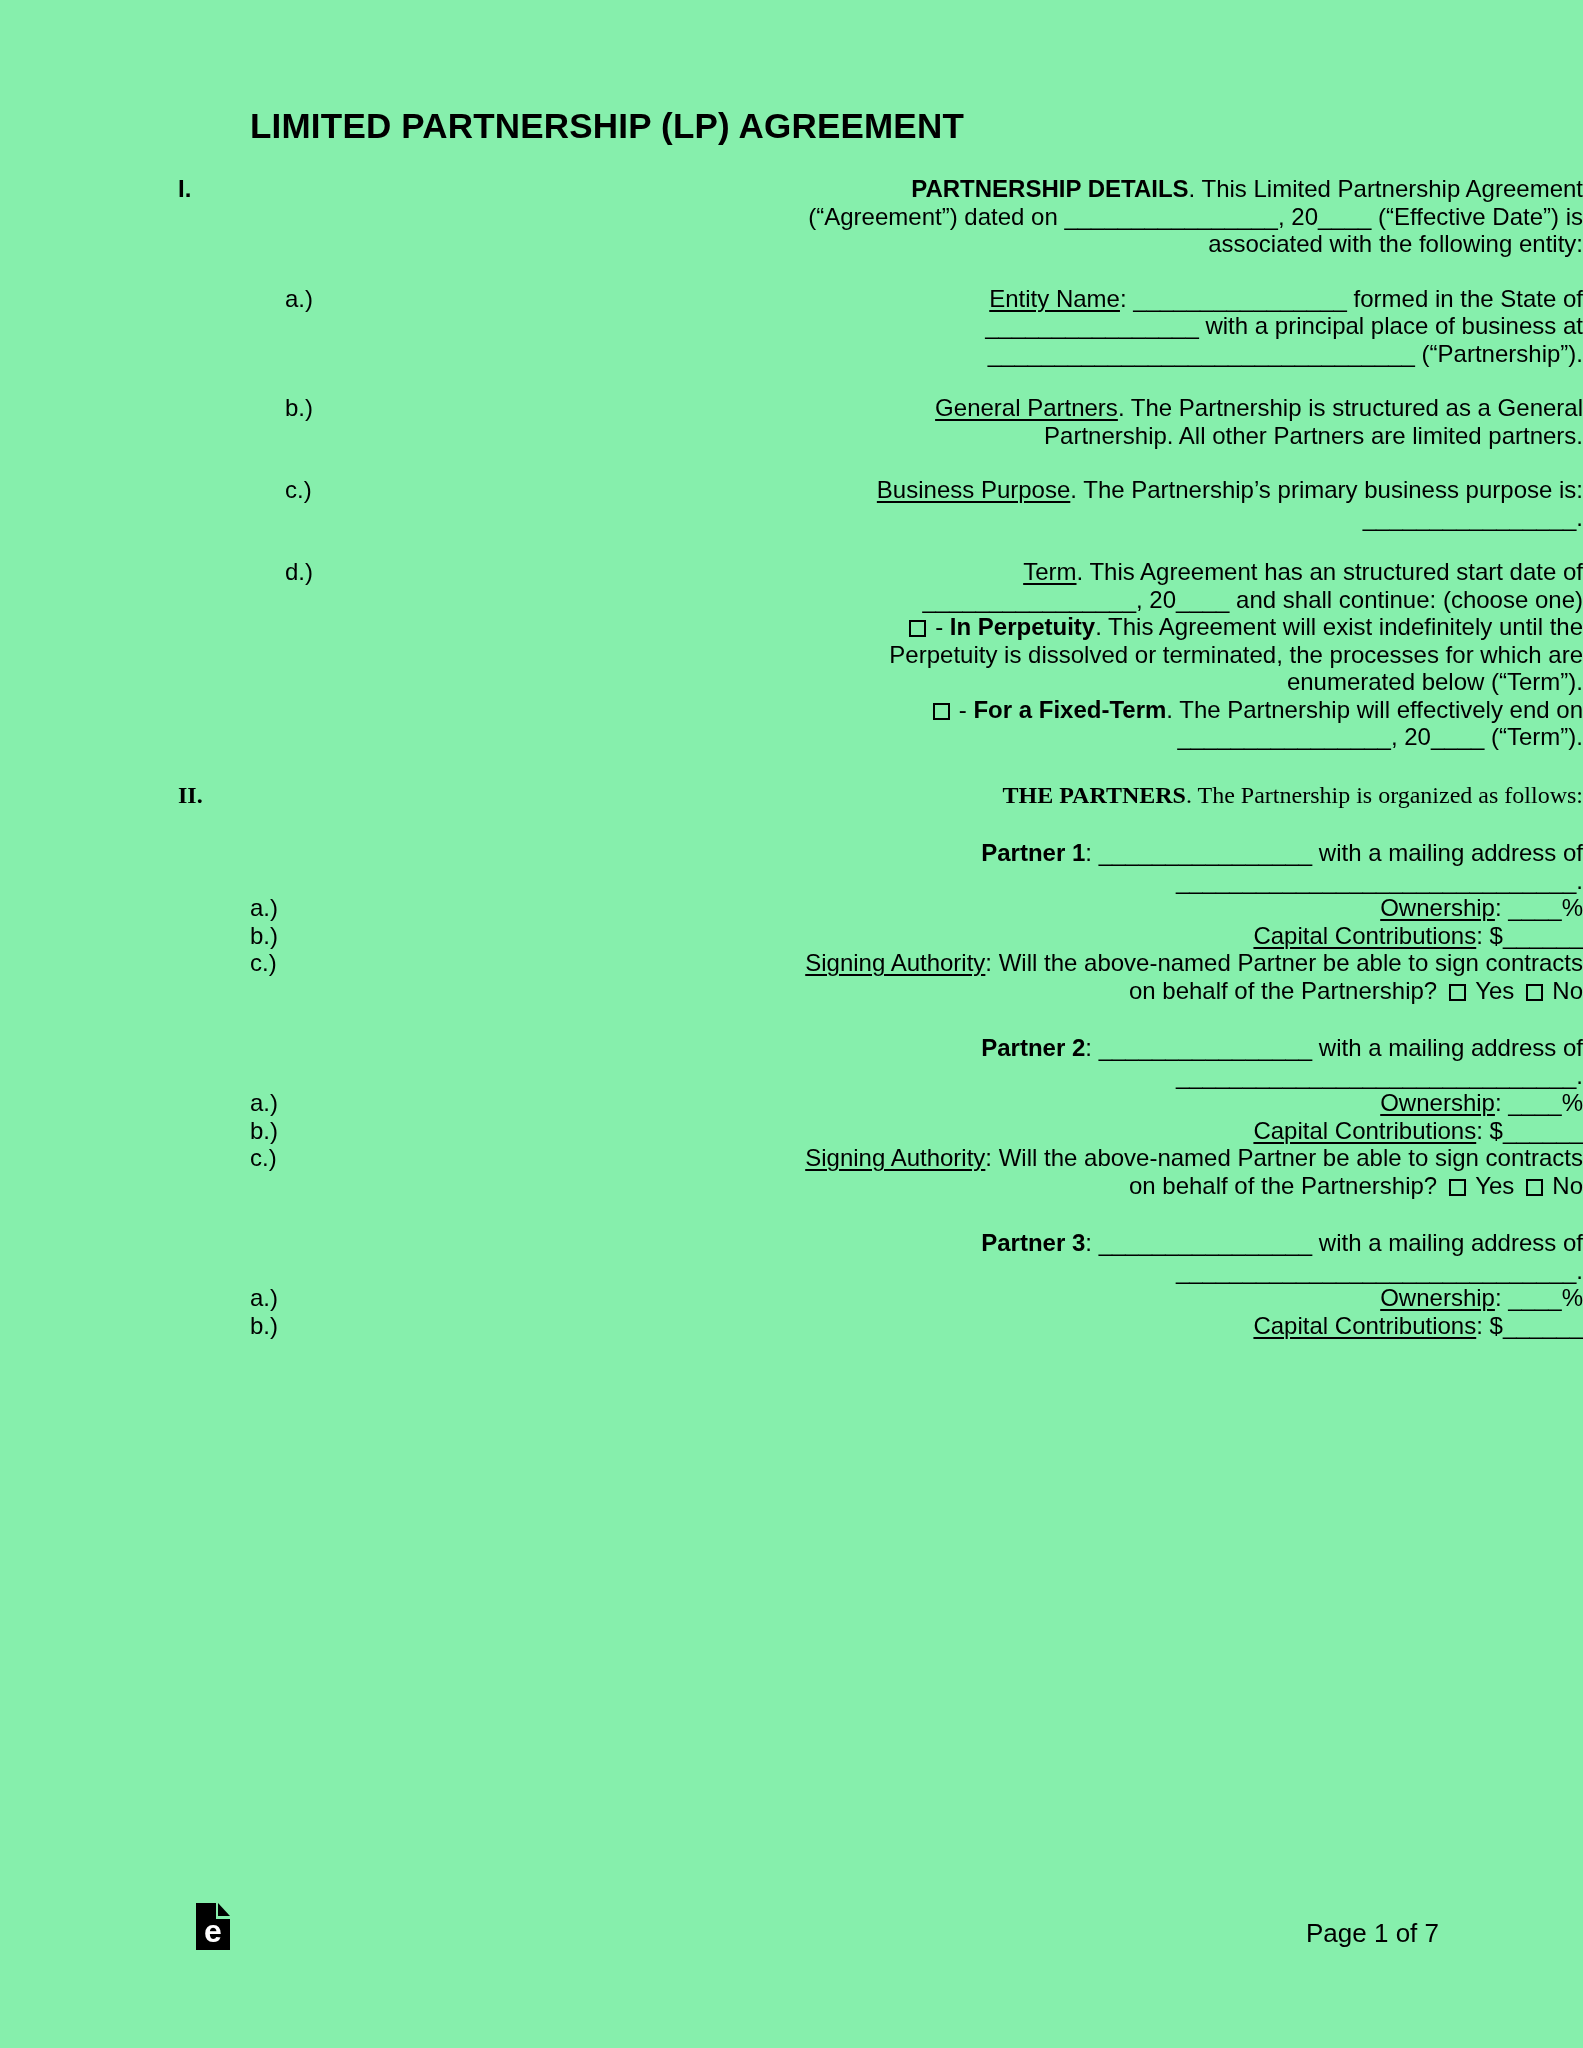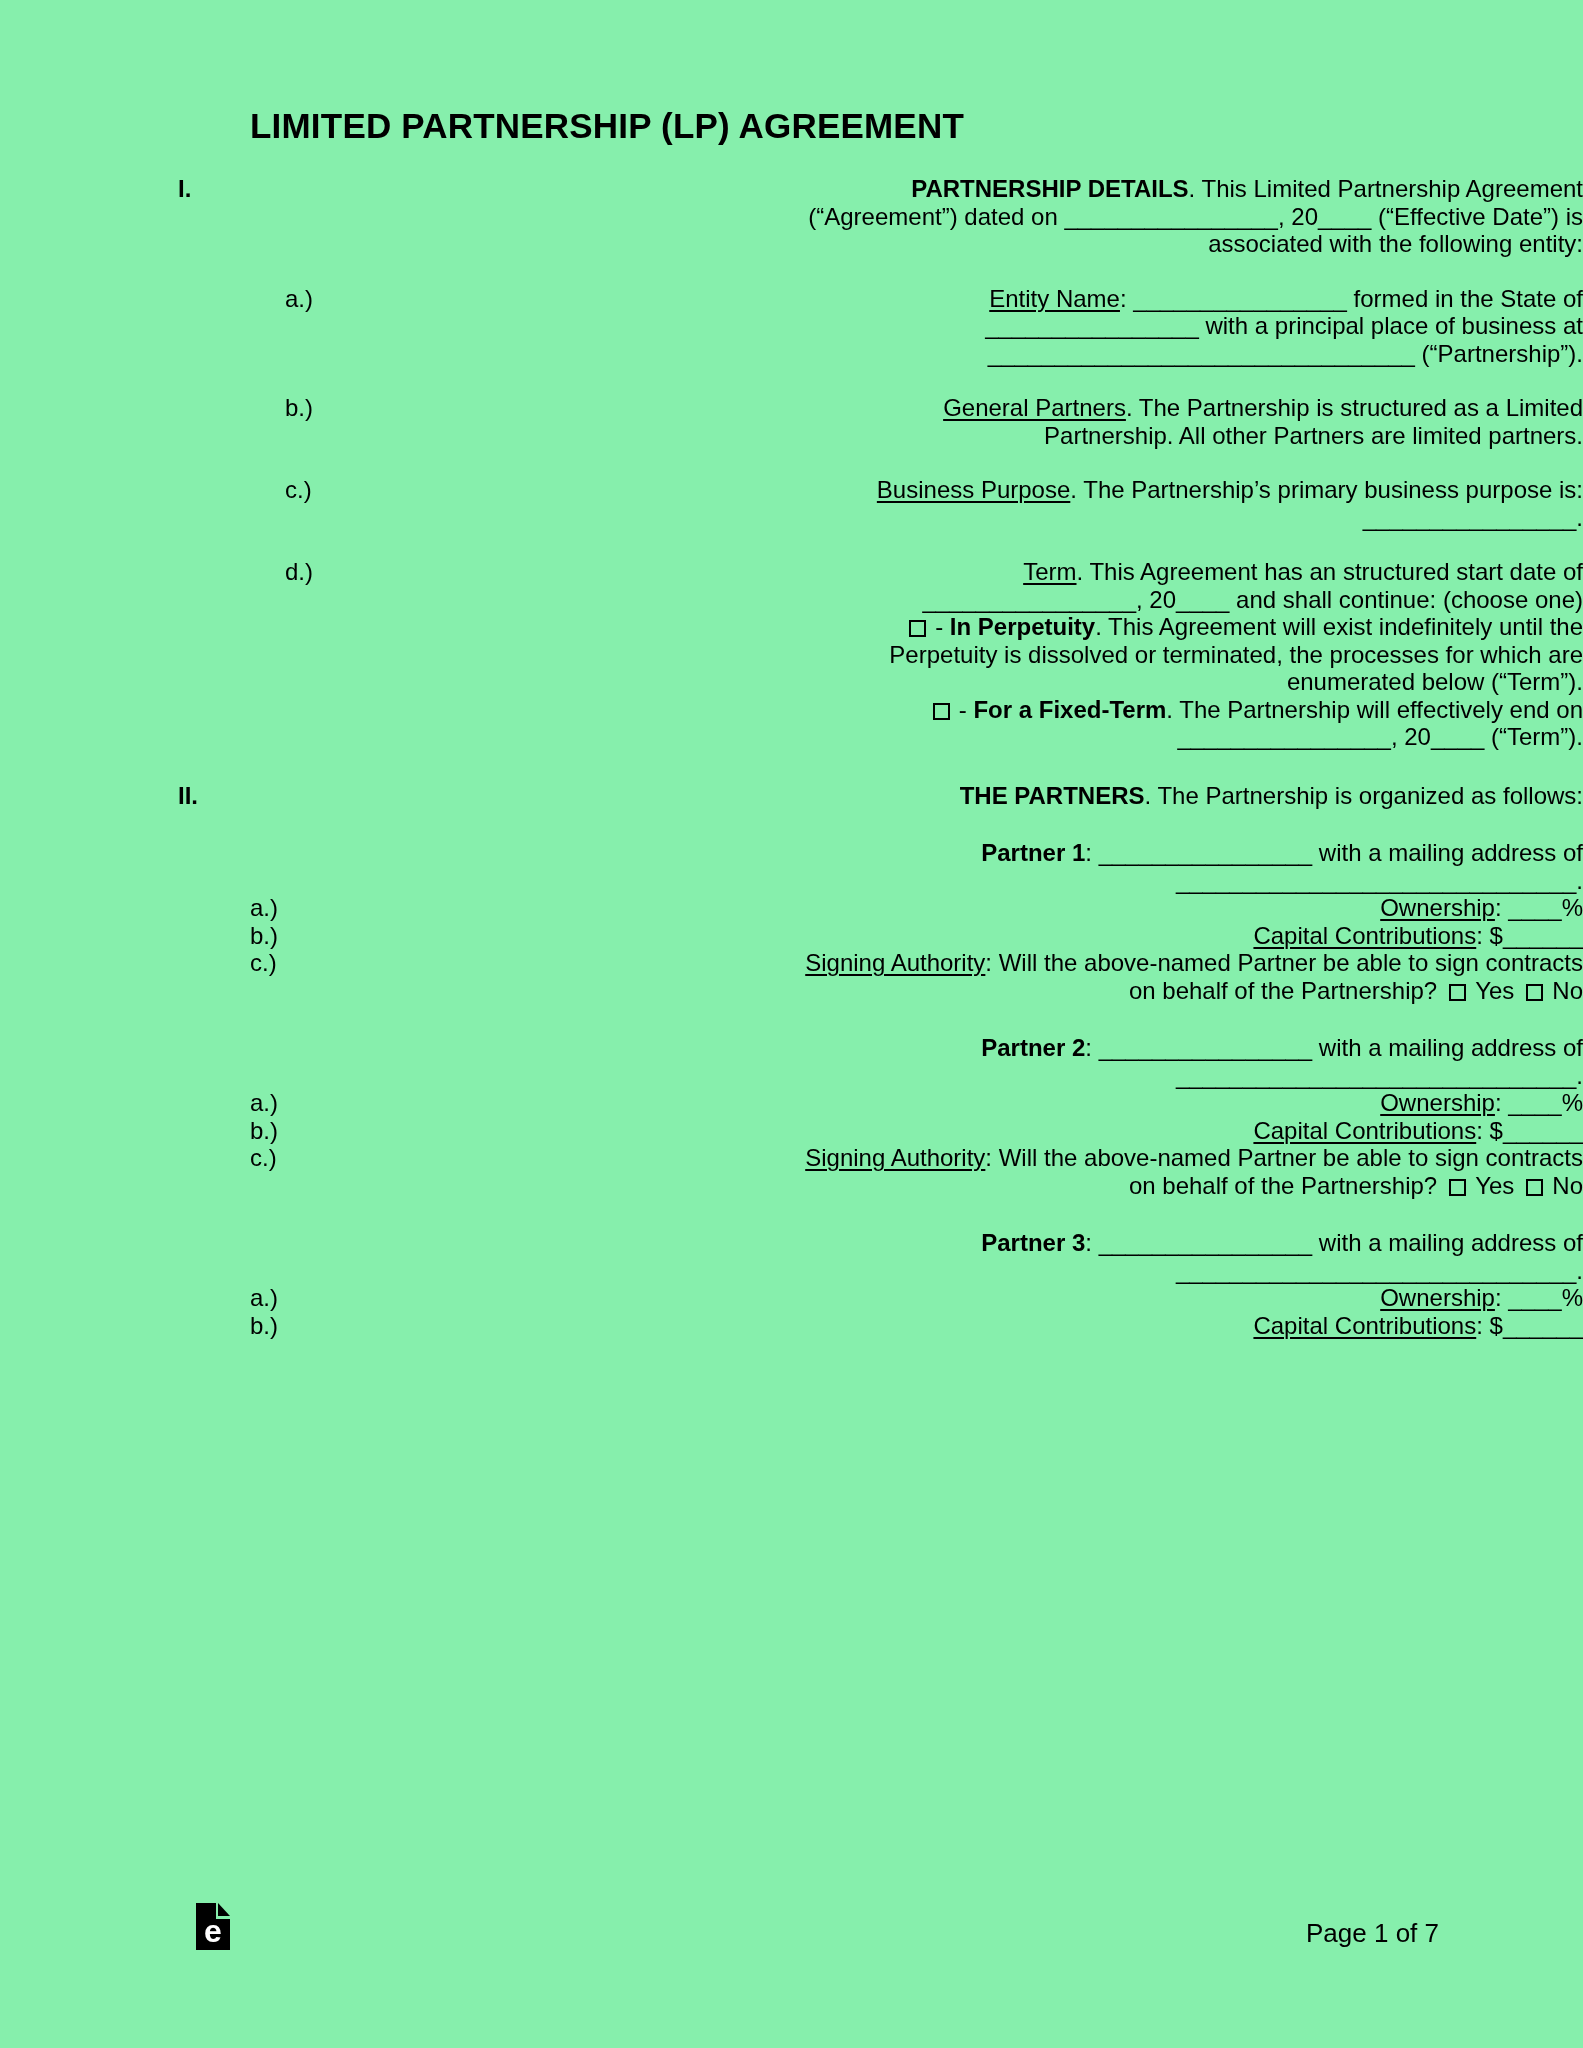--- a/index.html
+++ b/index.html
@@ -25,21 +25,21 @@
     letter-spacing:0.2px;
   }
   .content{position:absolute;top:175px;left:0;right:0;}
   .ln{white-space:nowrap;text-align:right;}
   .b{font-weight:700;}
   .u{text-decoration:underline;text-decoration-thickness:2px;text-underline-offset:3px;}
   .sec{position:relative;padding-left:250px;}
   .sec>.num{position:absolute;left:178px;top:0;font-weight:700;}
   .sub{position:relative;margin-left:250px;padding-left:70px;margin-top:27px;}
   .sub>.num{position:absolute;left:35px;top:0;}
-  .mt-sec2{margin-top:31px;}
+  .mt-sec2{margin-top:31px;font-family:Liberation Serif, serif;}
   .pblock{margin-left:250px;margin-top:30px;}
   .pitem{position:relative;padding-left:37px;}
   .pitem>.num{position:absolute;left:0;top:0;}
   .cb{
     display:inline-block;
     width:17px;height:17px;
     border:2px solid #000;
     box-sizing:border-box;
     vertical-align:-2px;
   }
@@ -66,21 +66,21 @@
 
     <div class="sub">
       <span class="num">a.)</span>
       <div class="ln"><span class="u">Entity Name</span><span>: ________________ formed in the State of</span></div>
       <div class="ln">________________ with a principal place of business at</div>
       <div class="ln">________________________________ (“Partnership”).</div>
     </div>
 
     <div class="sub">
       <span class="num">b.)</span>
-      <div class="ln"><span class="u">General Partners</span><span>. The Partnership is structured as a Limited</span></div>
+      <div class="ln"><span class="u">General Partners</span><span>. The Partnership is structured as a General</span></div>
       <div class="ln">Partnership. All other Partners are limited partners.</div>
     </div>
 
     <div class="sub">
       <span class="num">c.)</span>
       <div class="ln"><span class="u">Business Purpose</span><span>. The Partnership’s primary business purpose is:</span></div>
       <div class="ln">________________.</div>
     </div>
 
     <div class="sub">

